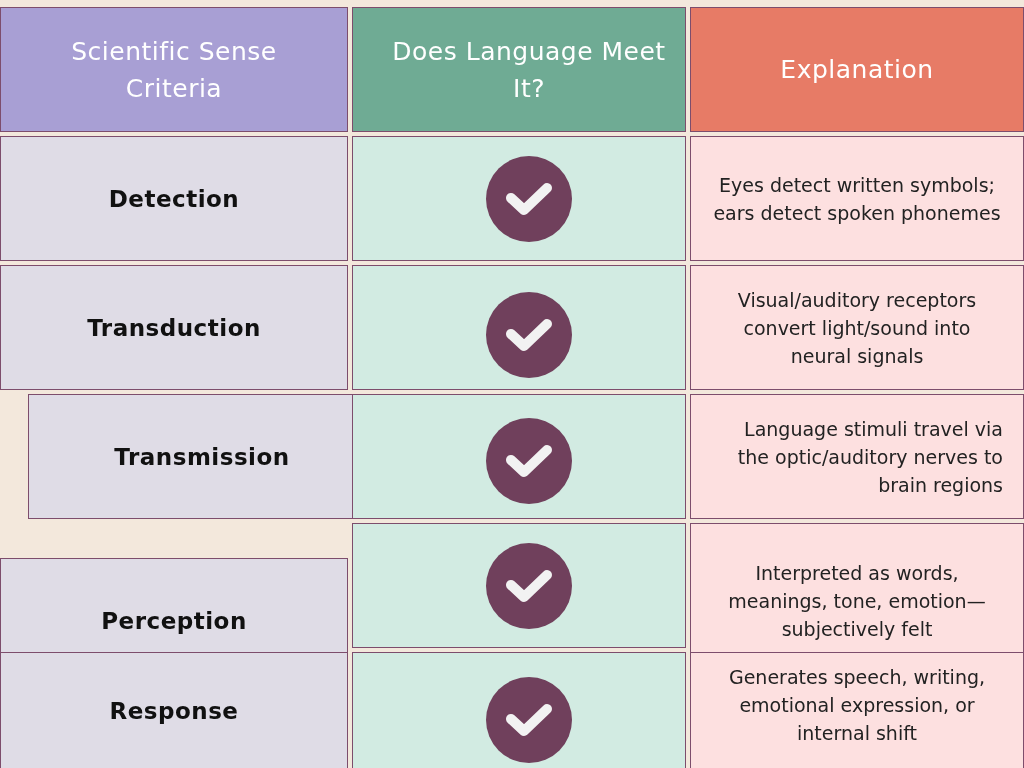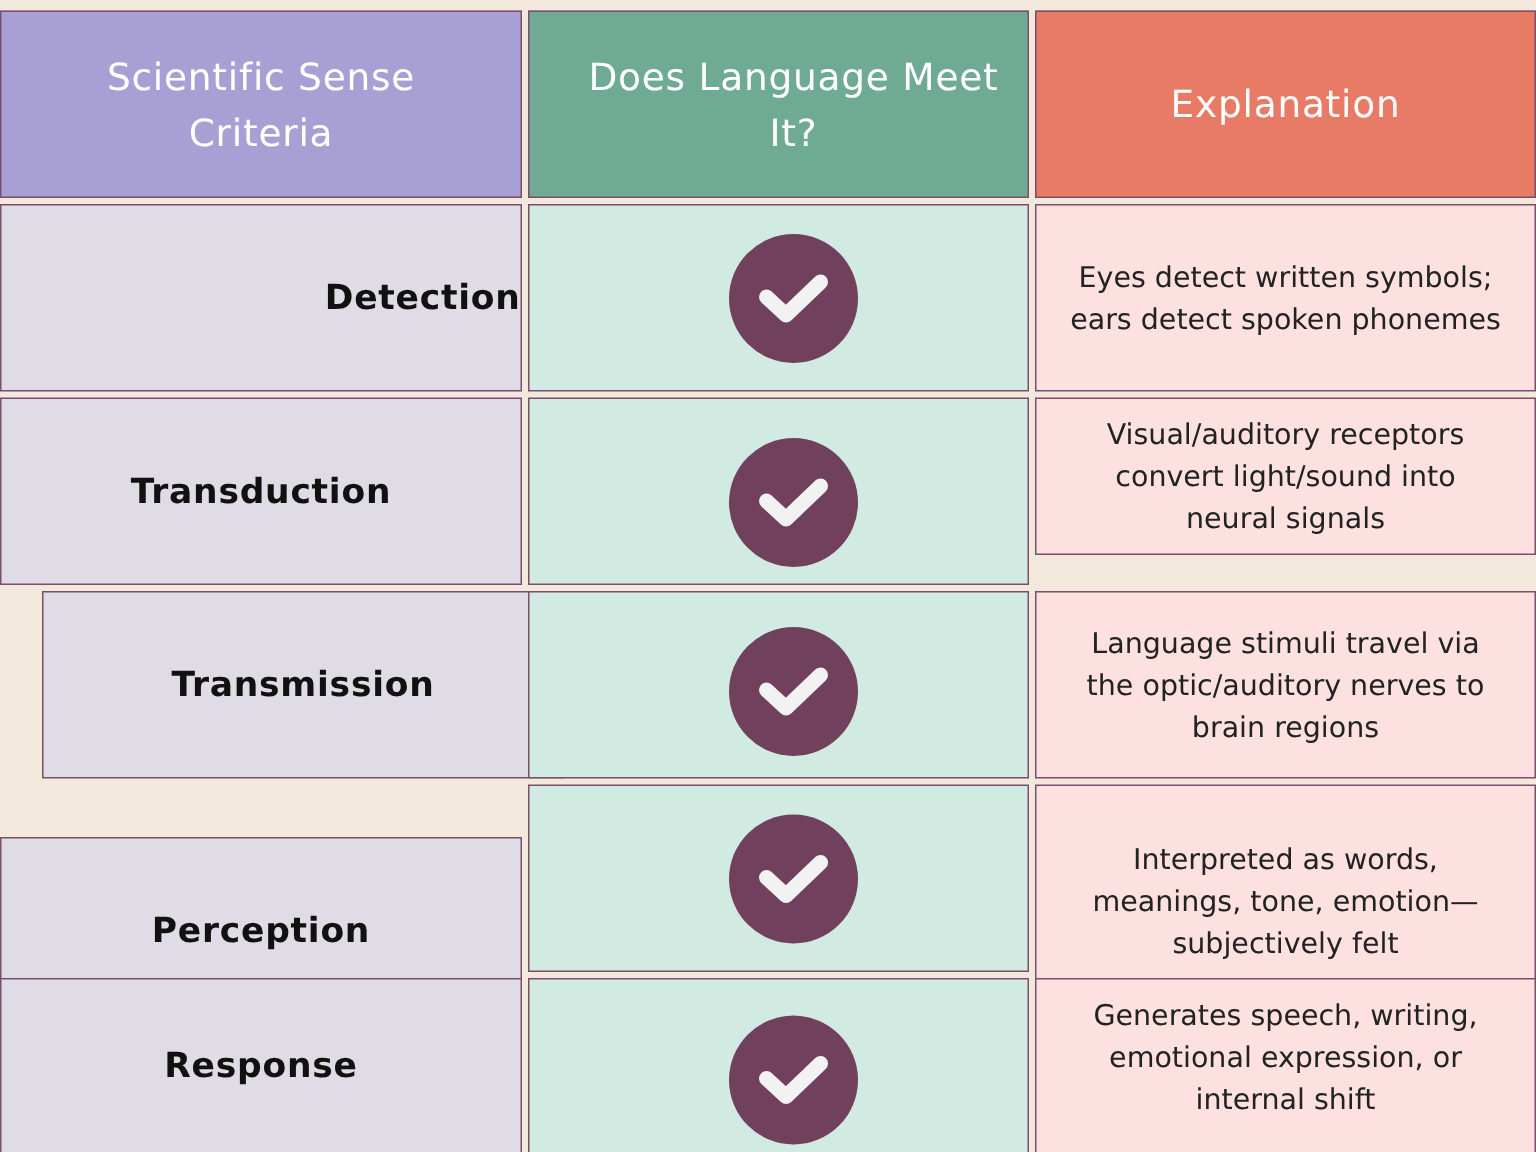--- a/index.html
+++ b/index.html
@@ -42,21 +42,21 @@
   <div class="cell hdr c1 h1bg" style="top:7px;height:125px;">
     <span style="width:250px;display:block;">Scientific Sense Criteria</span>
   </div>
   <div class="cell hdr c2 h2bg" style="top:7px;height:125px;">
     <span style="width:310px;display:block;">Does Language Meet It?</span>
   </div>
   <div class="cell hdr c3 h3bg" style="top:7px;height:125px;">
     <span>Explanation</span>
   </div>
 
-  <div class="cell c1 r1bg crit" style="top:136px;height:125px;justify-content:flex-end;">
+  <div class="cell c1 r1bg crit" style="top:136px;height:125px;">
       <span>Detection</span>
     </div>
   <div class="cell c2 r2bg" style="top:136px;height:125px;">
     <div class="check">
         <svg width="52" height="40" viewBox="0 0 52 40">
           <polyline points="8,19 21,31 44,9" fill="none" stroke="#f2f2f2" stroke-width="10" stroke-linecap="round" stroke-linejoin="round"></polyline>
         </svg>
       </div>
   </div>
   <div class="cell c3 r3bg expl" style="top:136px;height:125px;">
@@ -66,35 +66,35 @@
   <div class="cell c1 r1bg crit" style="top:265px;height:125px;justify-content:center;">
       <span>Transduction</span>
     </div>
   <div class="cell c2 r2bg" style="top:265px;height:125px;">
     <div class="check" style="margin-top:14px;">
         <svg width="52" height="40" viewBox="0 0 52 40">
           <polyline points="8,19 21,31 44,9" fill="none" stroke="#f2f2f2" stroke-width="10" stroke-linecap="round" stroke-linejoin="round"></polyline>
         </svg>
       </div>
   </div>
-  <div class="cell c3 r3bg expl" style="top:265px;height:105px;">
+  <div class="cell c3 r3bg expl" style="top:265px;height:125px;">
       <span style="width:300px;display:block;">Visual/auditory receptors convert light/sound into neural signals</span>
     </div>
 
   <div class="cell c1 r1bg crit" style="top:394px;height:125px;margin-left:28px;">
       <span>Transmission</span>
     </div>
   <div class="cell c2 r2bg" style="top:394px;height:125px;">
     <div class="check" style="margin-top:8px;">
         <svg width="52" height="40" viewBox="0 0 52 40">
           <polyline points="8,19 21,31 44,9" fill="none" stroke="#f2f2f2" stroke-width="10" stroke-linecap="round" stroke-linejoin="round"></polyline>
         </svg>
       </div>
   </div>
-  <div class="cell c3 r3bg expl" style="top:394px;height:125px;">
+  <div class="cell c3 r3bg expl" style="top:394px;height:125px;text-align:right;">
       <span style="width:320px;display:block;">Language stimuli travel via the optic/auditory nerves to brain regions</span>
     </div>
 
   <div class="cell c1 r1bg crit" style="top:523px;height:125px;margin-top:35px;">
       <span>Perception</span>
     </div>
   <div class="cell c2 r2bg" style="top:523px;height:125px;">
     <div class="check">
         <svg width="52" height="40" viewBox="0 0 52 40">
           <polyline points="8,19 21,31 44,9" fill="none" stroke="#f2f2f2" stroke-width="10" stroke-linecap="round" stroke-linejoin="round"></polyline>

